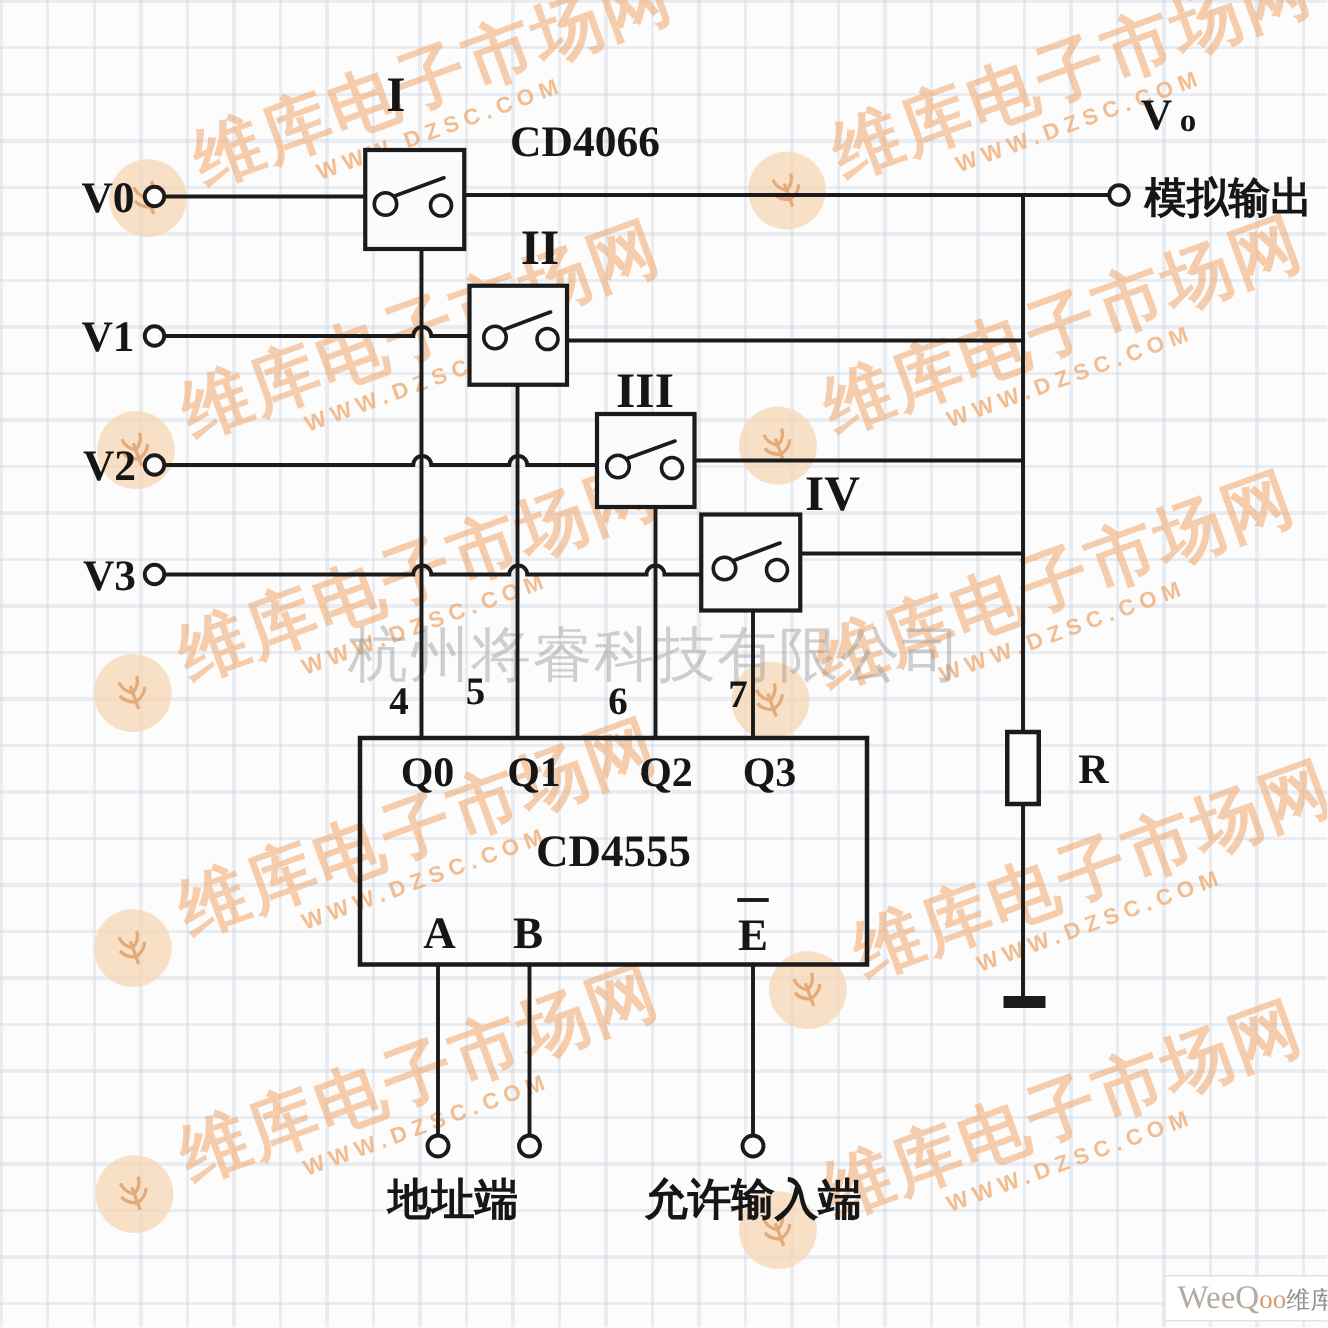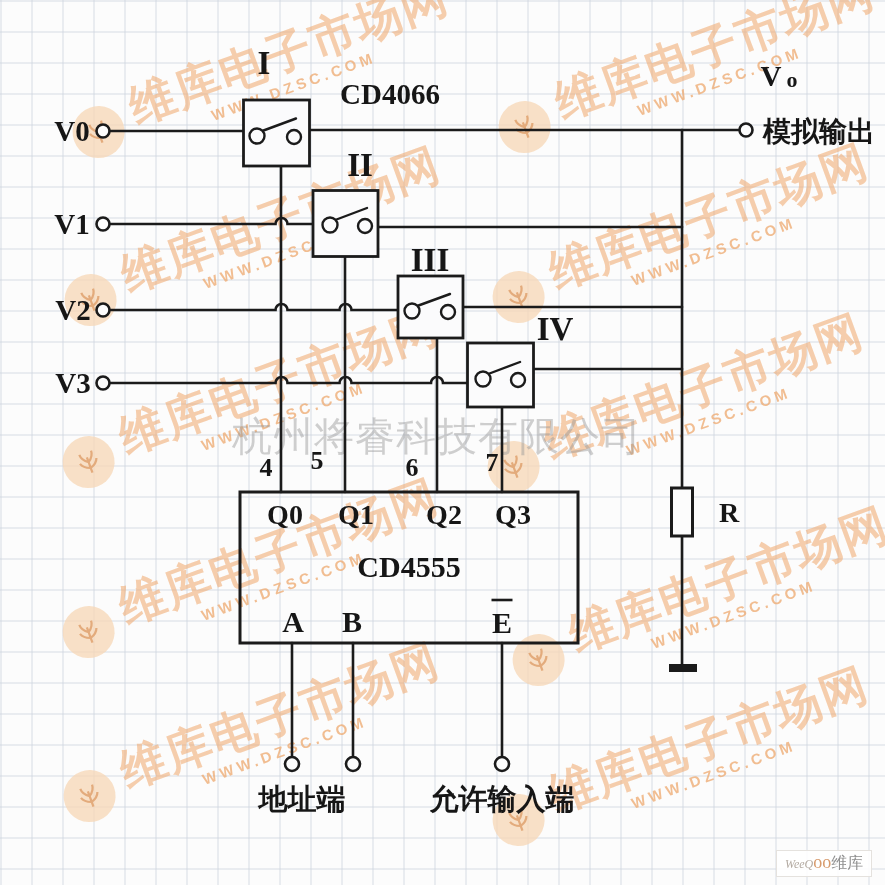--- a/index.html
+++ b/index.html
@@ -59,21 +59,21 @@
   }
   
   .badge{
     position:absolute;left:776px;top:850px;
     background:rgba(255,255,255,0.9);
     border:1px solid #e5e2de;
     padding:1px 8px 2px 8px;
     z-index:4;white-space:nowrap;
     font-family:"Liberation Serif","DejaVu Serif",serif;
   }
-  .badge .latin{font-style:italic;font-size:12px;color:#b3aaa2;}
+  .badge .latin{font-size:22px;color:#b3aaa2;}
   .badge .oo{font-size:18px;color:#d79a6c;}
   .badge .cjk{font-size:16px;color:#8f8f8f;}
 </style>
 </head>
 <body>
 
 <div class="canvas">
 
   <div class="wm" style="left:74px;top:108px">
     <div class="wm-logo">

